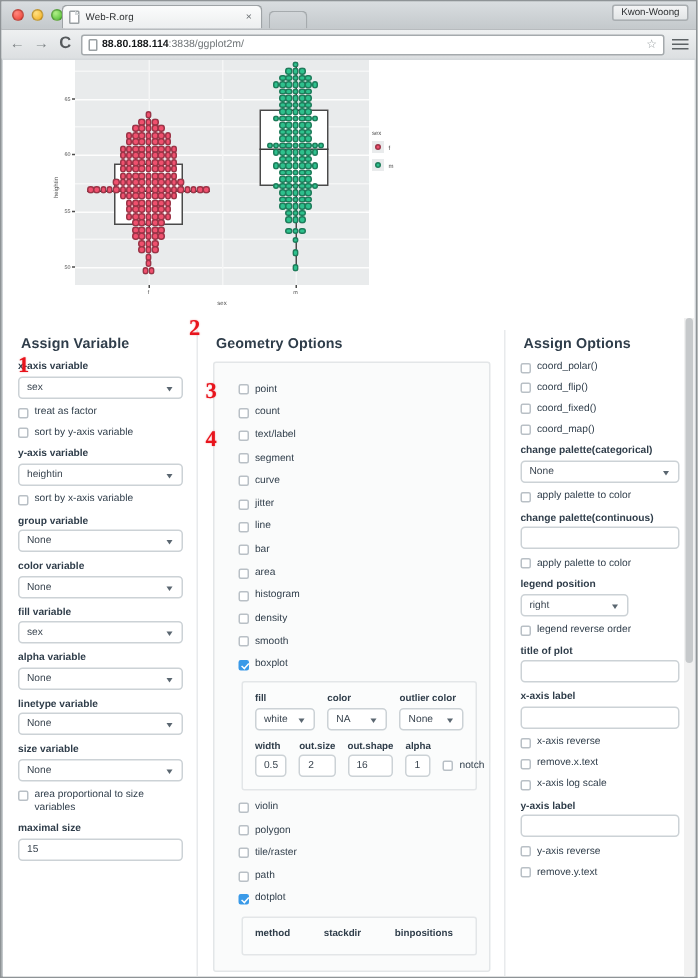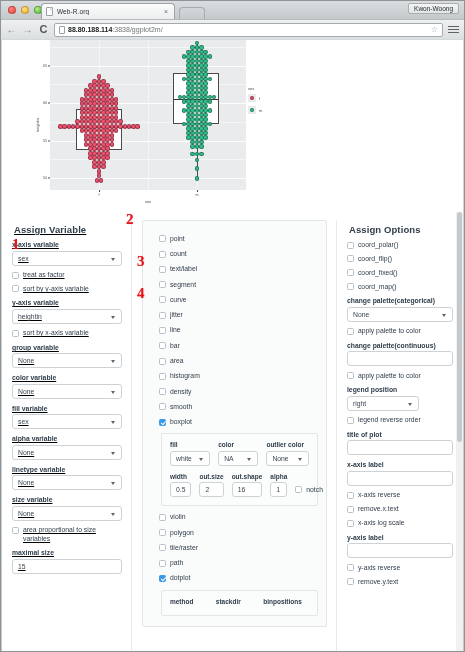--- a/index.html
+++ b/index.html
@@ -86,21 +86,21 @@
   #legend .lt { font-size:4px; color:#4d4d4d; margin-bottom:3px; }
   #legend .li { display:flex; align-items:center; gap:3px; margin-bottom:4px; }
   #legend .key { width:8px; height:8px; background:#e9ebec;
     display:flex; align-items:center; justify-content:center; }
   #legend .kd { width:4px; height:4px; border-radius:50%; border:.5px solid rgba(0,0,0,.35); }
   #legend .lbl { font-size:4px; color:#4d4d4d; }
   
   #controls { display:flex; padding:8px 0 0 0; background:#fff;
     height:439px; position:relative; }
   .col { padding:0 10px; }
-  .colA { width:132px;text-decoration:underline; }
+  .colA { width:132px; }
   .colB { width:205px; }
   .colC { width:128px; }
   .panel-title { font-size:9.5px; color:#2f3d4a; font-weight:bold;
     margin:4px 0 6px 2px; letter-spacing:.1px; }
   .fieldset { border:1px solid #e3e6e8; background:#fafbfb;
     border-radius:2px; padding:7px 8px; }
   .lbl2 { font-size:6.8px; color:#2f3d4a; font-weight:bold; margin:6px 0 2.5px; }
   .lbl2.first { margin-top:0; }
   select, .selbox {
     width:100%; height:15px; background:#fff; border:1px solid #ccd2d6;
@@ -582,20 +582,21 @@
           </div>
         <div class="chk">
             <span class="box-sq"></span>
             <span class="ctext">area proportional to size variables</span>
           </div>
         <div class="lbl2">maximal size</div>
         <div class="txtbox">15</div>
       </div>
 
       <div class="col colB">
+        <div class="panel-title">Geometry Options</div>
         <div class="fieldset">
           <div class="geo-list" id="geo-list-1">
               <div class="chk">
                 <span class="box-sq"></span>
                 <span class="ctext">point</span>
               </div>
               <div class="chk">
                 <span class="box-sq"></span>
                 <span class="ctext">count</span>
               </div>

